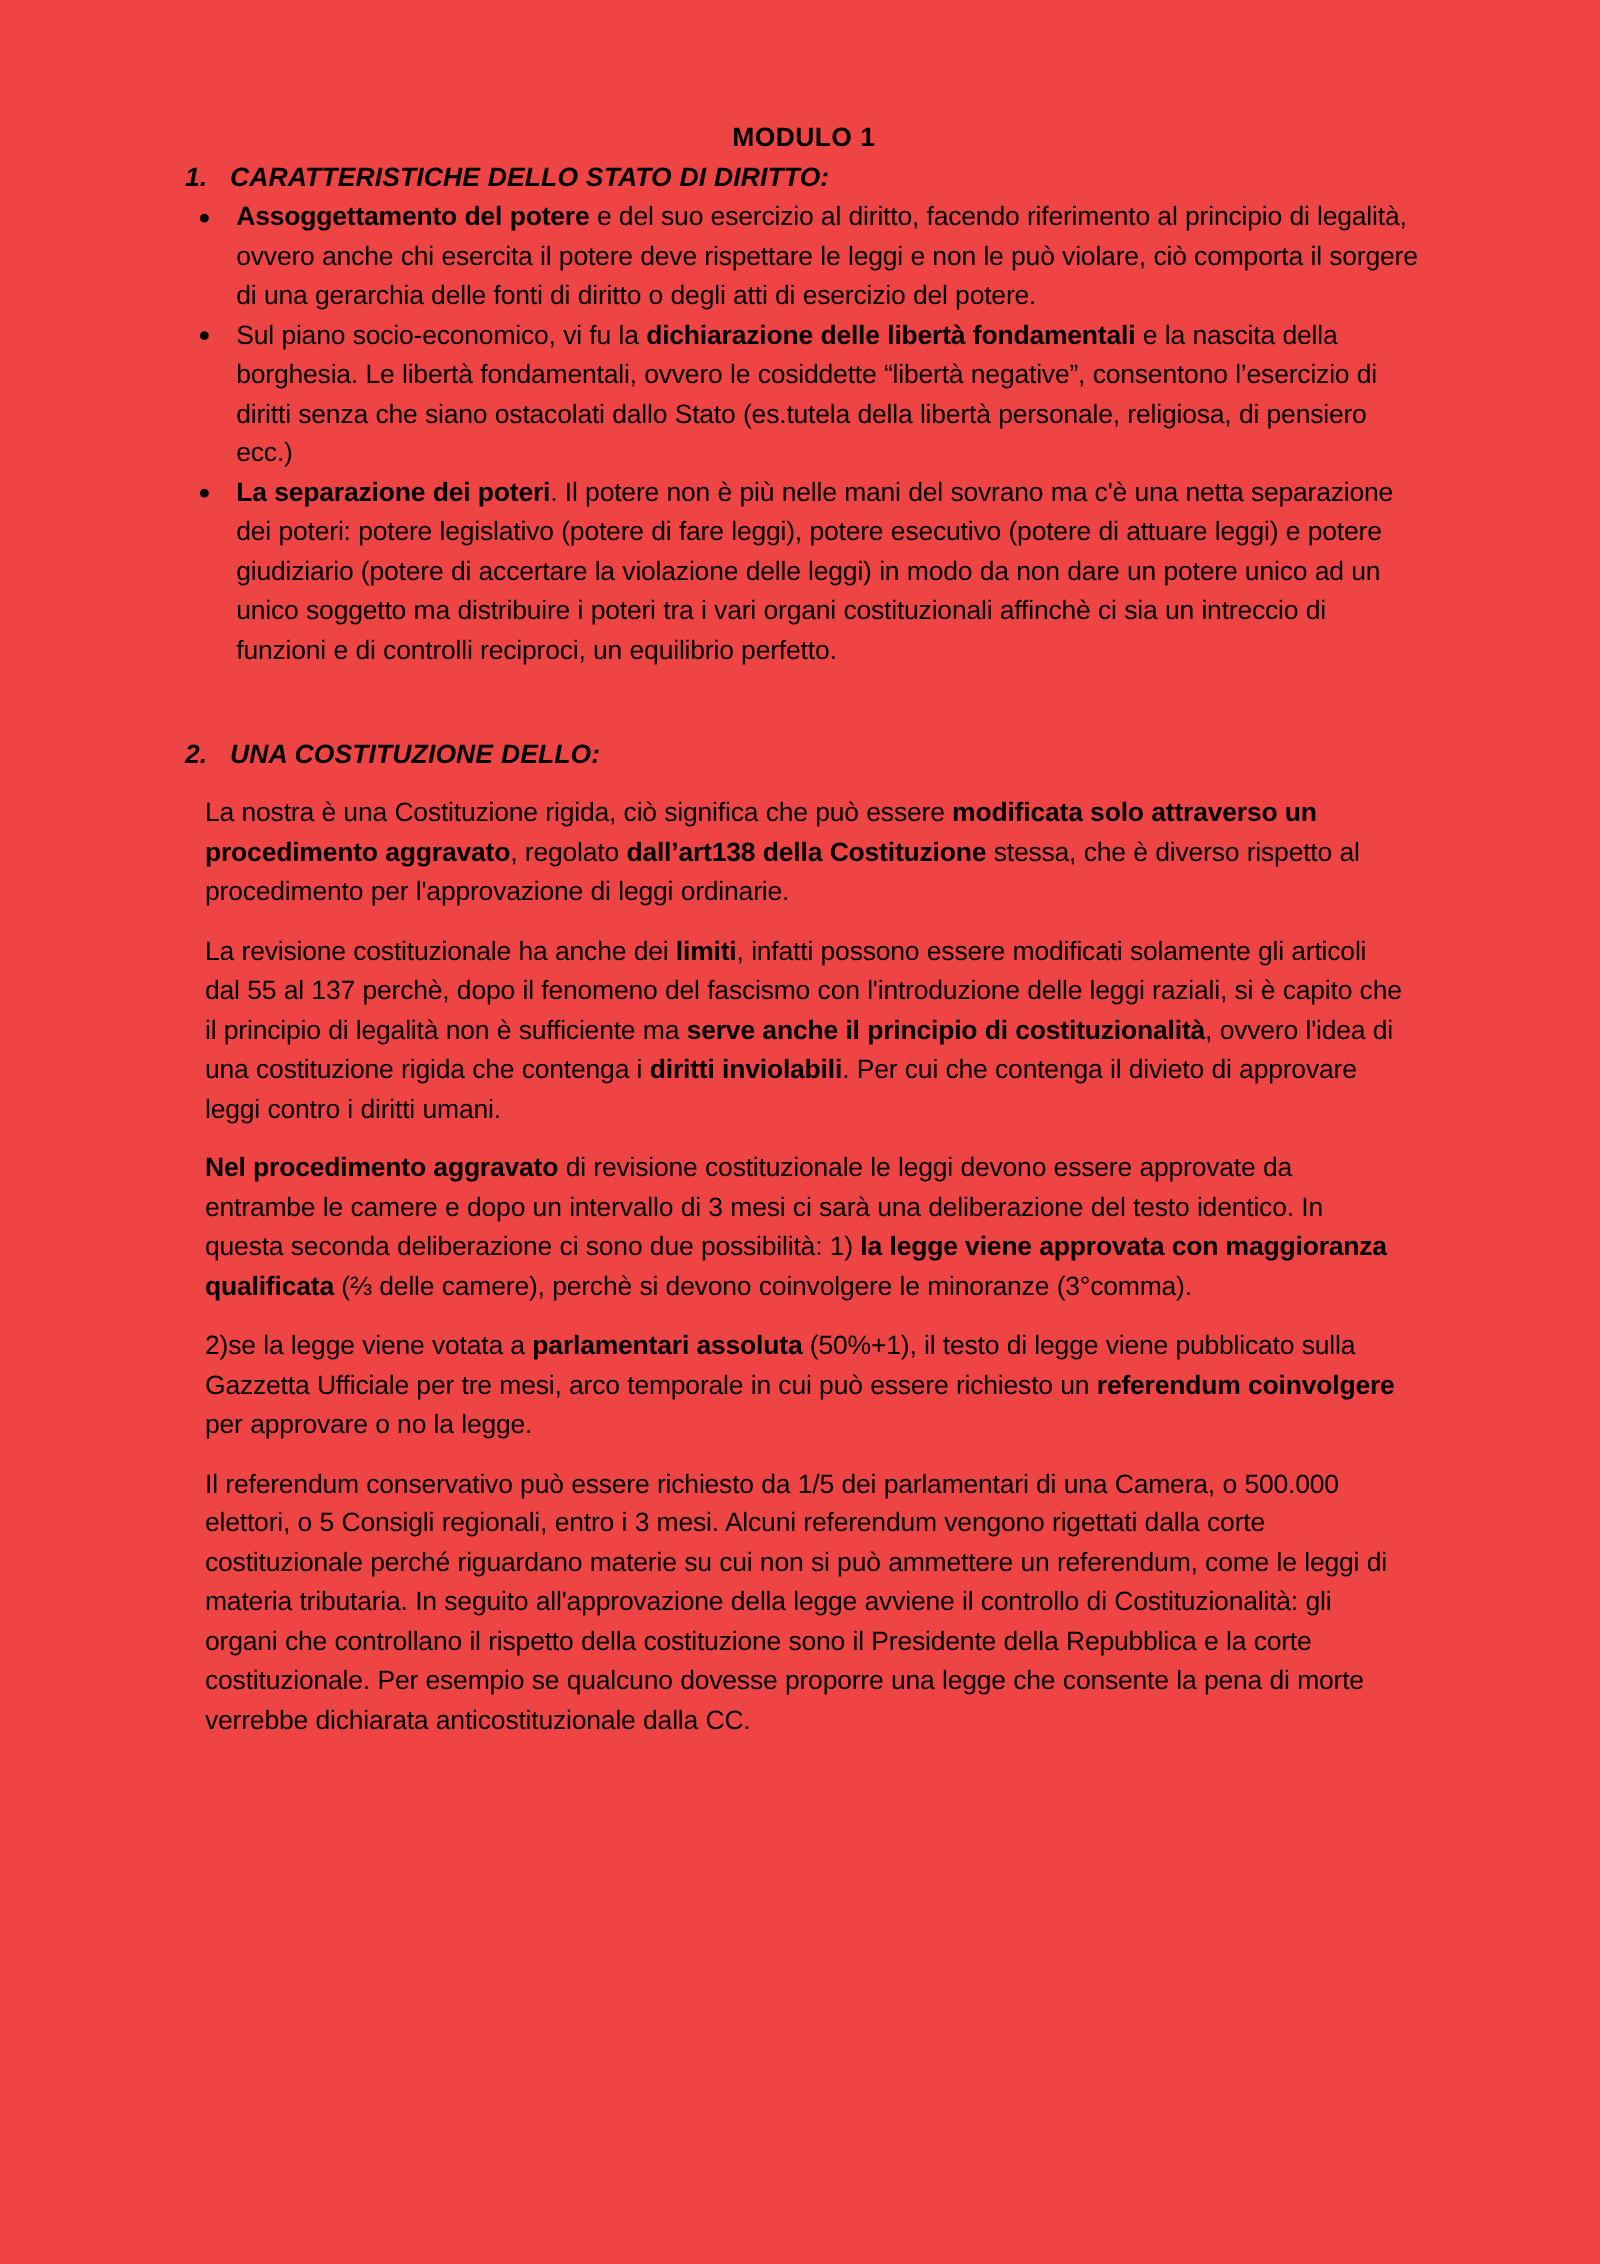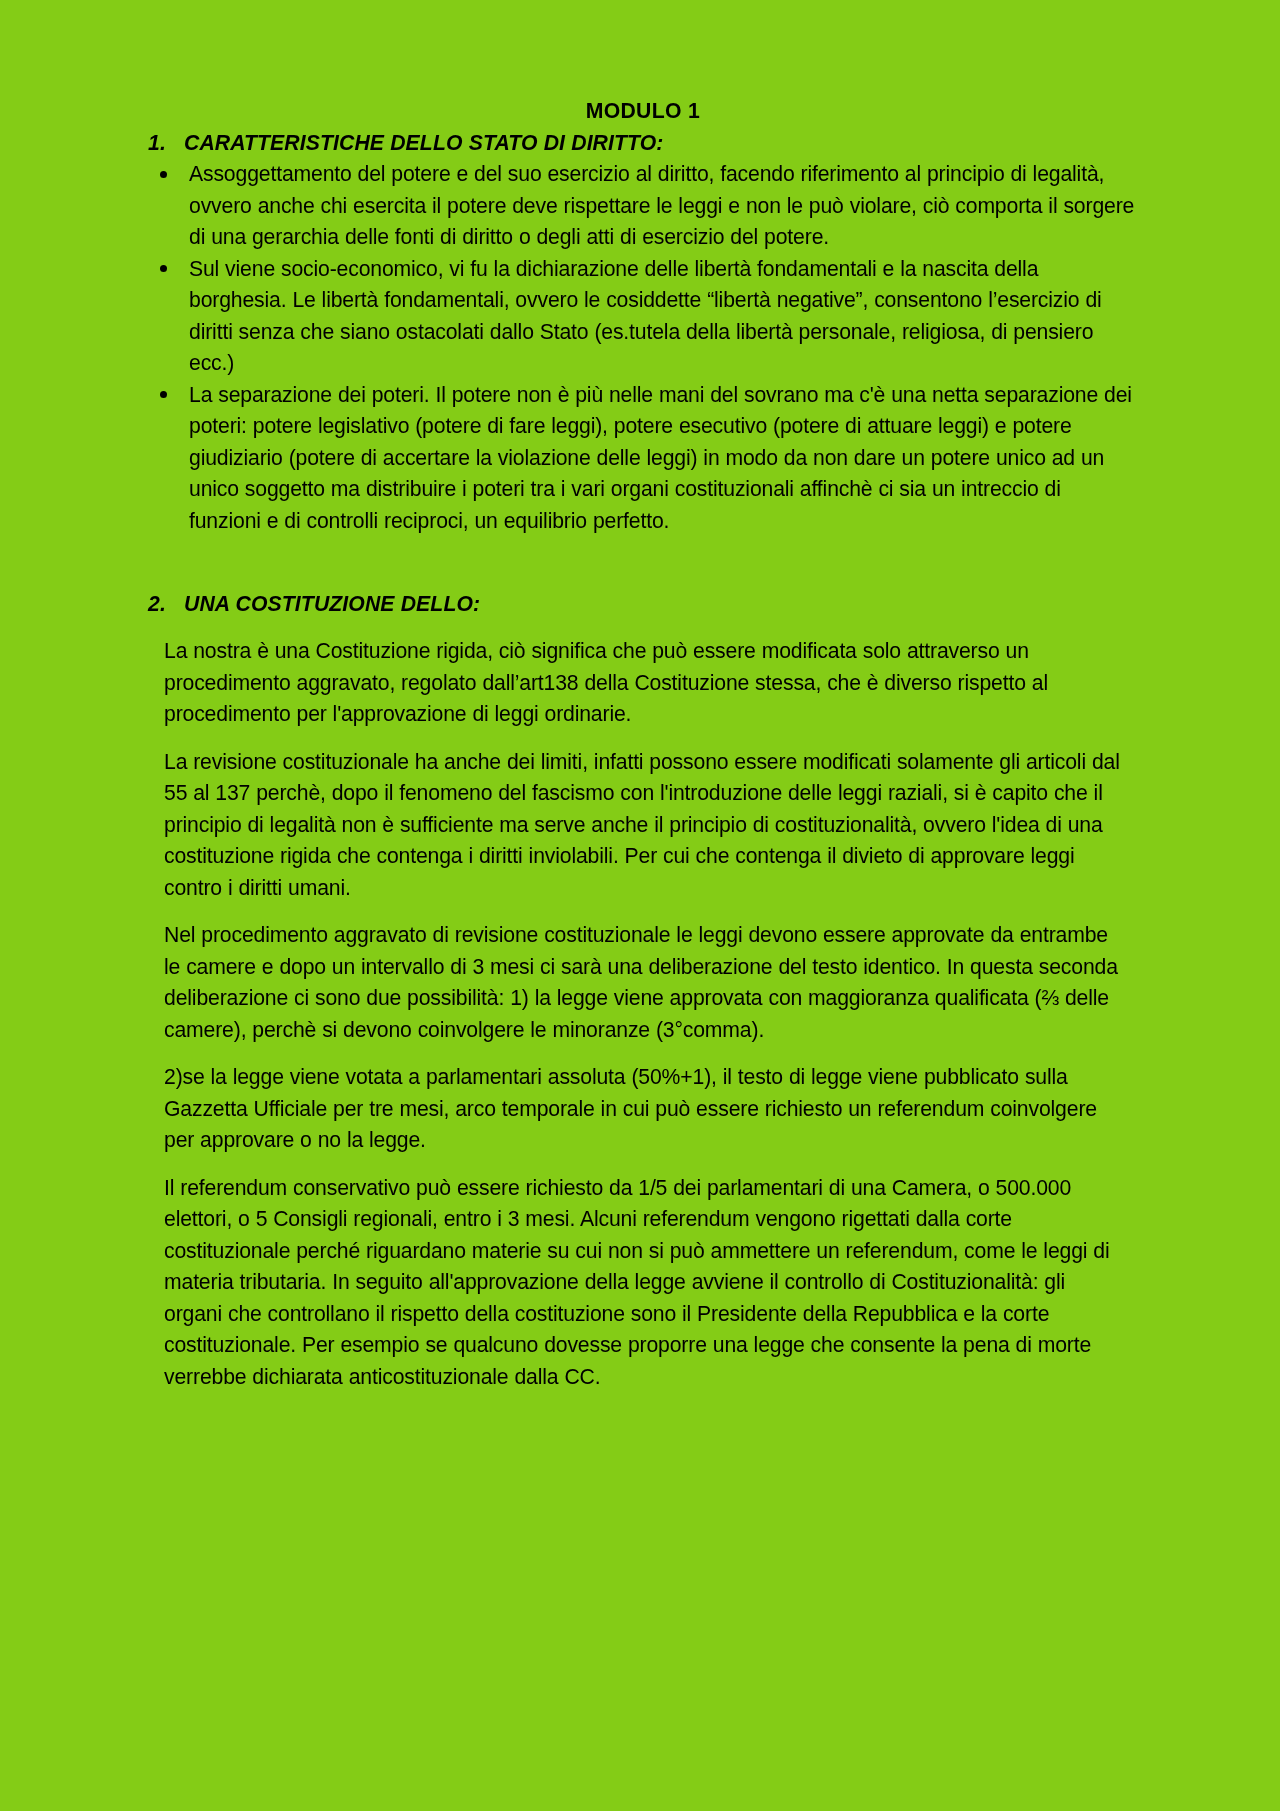--- a/index.html
+++ b/index.html
@@ -9,21 +9,21 @@
     background: #ffffff;
   }
   body {
     font-family: "Liberation Sans", "DejaVu Sans", sans-serif;
     color: #000000;
   }
   .page {
     position: relative;
     width: 1280px;
     height: 1811px;
-    background: #84cc16;
+    background: #ef4444;
     box-sizing: border-box;
     padding: 96px 148px 60px 148px;
     overflow: hidden;
   }
   .doc-body {
     width: 990px;
     font-size: 21.2px;
     line-height: 31.5px;
     letter-spacing: -0.15px;
     word-spacing: 0.2px;
@@ -75,41 +75,41 @@
     height: 7px;
     border-radius: 50%;
     background: #000000;
   }
   p.para {
     margin: 16px;
   }
   .spacer-block {
     height: 52px;
   }
-  b, strong { font-weight: normal; }
+  b, strong { font-weight: bold; }
 </style>
 </head>
 <body>
 
 <div class="page">
   <div class="doc-body">
 
     <div class="doc-title">MODULO 1</div>
 
     <div class="section-heading">
       <span class="sec-num">1.</span>
       <span class="sec-text">CARATTERISTICHE DELLO STATO DI DIRITTO:</span>
     </div>
 
     <ul class="bullets">
       <li>
         <b>Assoggettamento del potere</b><span> e del suo esercizio al diritto, facendo riferimento al principio di legalità, ovvero anche chi esercita il potere deve rispettare le leggi e non le può violare, ciò comporta il sorgere di una gerarchia delle fonti di diritto o degli atti di esercizio del potere.</span>
       </li>
       <li>
-        <span>Sul viene socio-economico, vi fu la </span><b>dichiarazione delle libertà fondamentali</b><span> e la nascita della borghesia. Le libertà fondamentali, ovvero le cosiddette “libertà negative”, consentono l’esercizio di diritti senza che siano ostacolati dallo Stato (es.tutela della libertà personale, religiosa, di pensiero ecc.)</span>
+        <span>Sul piano socio-economico, vi fu la </span><b>dichiarazione delle libertà fondamentali</b><span> e la nascita della borghesia. Le libertà fondamentali, ovvero le cosiddette “libertà negative”, consentono l’esercizio di diritti senza che siano ostacolati dallo Stato (es.tutela della libertà personale, religiosa, di pensiero ecc.)</span>
       </li>
       <li>
         <b>La separazione dei poteri</b><span>. Il potere non è più nelle mani del sovrano ma c'è una netta separazione dei poteri: potere legislativo (potere di fare leggi), potere esecutivo (potere di attuare leggi) e potere giudiziario (potere di accertare la violazione delle leggi) in modo da non dare un potere unico ad un unico soggetto ma distribuire i poteri tra i vari organi costituzionali affinchè ci sia un intreccio di funzioni e di controlli reciproci, un equilibrio perfetto.</span>
       </li>
     </ul>
 
     <div class="spacer-block"></div>
 
     <div class="section-heading">
       <span class="sec-num">2.</span>

